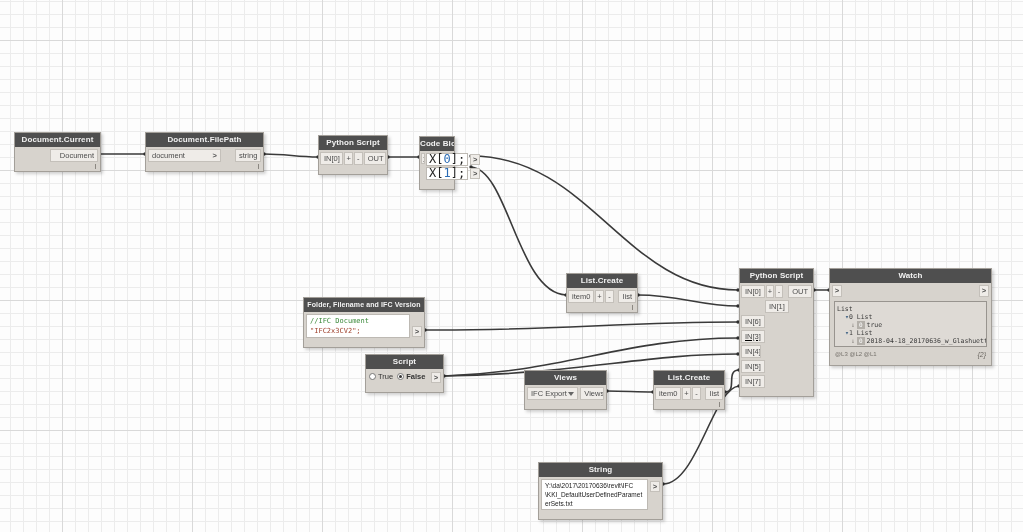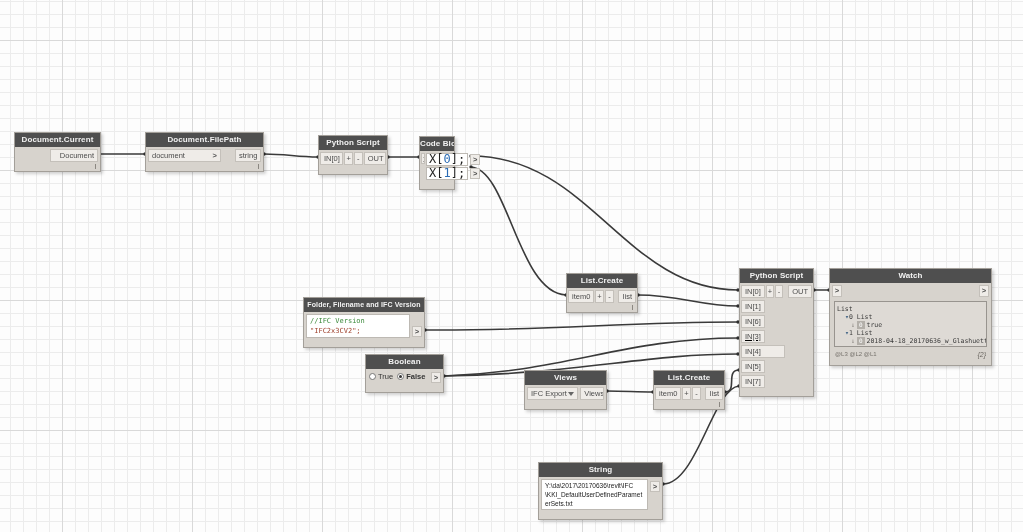--- a/index.html
+++ b/index.html
@@ -168,29 +168,29 @@
       <span class="pill btn">-</span>
       <span class="pill right" style="width:18px;">list</span>
     </div>
     <div class="lacing"></div>
   </div>
 
   <div class="node" style="left:303px;top:297px;width:122px;">
     <div class="hdr small">Folder, Filename and IFC Version</div>
     <div style="display:flex;align-items:flex-end;">
       <div class="codearea">
-        <div class="c-comment">//IFC Version</div>
+        <div class="c-comment">//IFC Document</div>
         <div class="c-string">"IFC2x3CV2";</div>
       </div>
       <span class="pill mark" style="margin:0 2px 3px 0;height:11px;line-height:9px;">&gt;</span>
     </div>
   </div>
 
   <div class="node" style="left:365px;top:354px;width:79px;">
-    <div class="hdr">Boolean</div>
+    <div class="hdr">Script</div>
     <div class="row" style="gap:4px;padding:3px 2px 2px 3px;">
       <span class="radio">
           <span class="circ"></span>
           <span>True</span>
         </span>
       <span class="radio sel">
           <span class="circ"></span>
           <span style="font-weight:bold;">False</span>
         </span>
       <span class="pill mark right" style="height:11px;line-height:9px;">&gt;</span>
@@ -232,31 +232,31 @@
   </div>
 
   <div class="node" style="left:739px;top:268px;width:75px;">
     <div class="hdr">Python Script</div>
     <div class="row" style="gap:1px;padding:2px 1px 1px 1px;">
       <span class="pill" style="width:24px;">IN[0]</span>
       <span class="pill btn" style="width:8px;">+</span>
       <span class="pill btn" style="width:8px;">-</span>
       <span class="pill right" style="width:24px;">OUT</span>
     </div>
-    <div class="row" style="padding:1px;">
+    <div class="row" style="padding:1px;margin-left:24px;">
         <span class="pill" style="width:24px;">IN[1]</span>
       </div>
     <div class="row" style="padding:1px;">
         <span class="pill" style="width:24px;">IN[6]</span>
       </div>
     <div class="row" style="padding:1px;text-decoration:underline;">
         <span class="pill" style="width:24px;">IN[3]</span>
       </div>
     <div class="row" style="padding:1px;">
-        <span class="pill" style="width:44px;">IN[4]</span>
+        <span class="pill" style="width:20px;">IN[4]</span>
       </div>
     <div class="row" style="padding:1px;">
         <span class="pill" style="width:24px;">IN[5]</span>
       </div>
     <div class="row" style="padding:1px;">
         <span class="pill" style="width:24px;">IN[7]</span>
       </div>
   </div>
 
   <div class="node" style="left:829px;top:268px;width:163px;">

